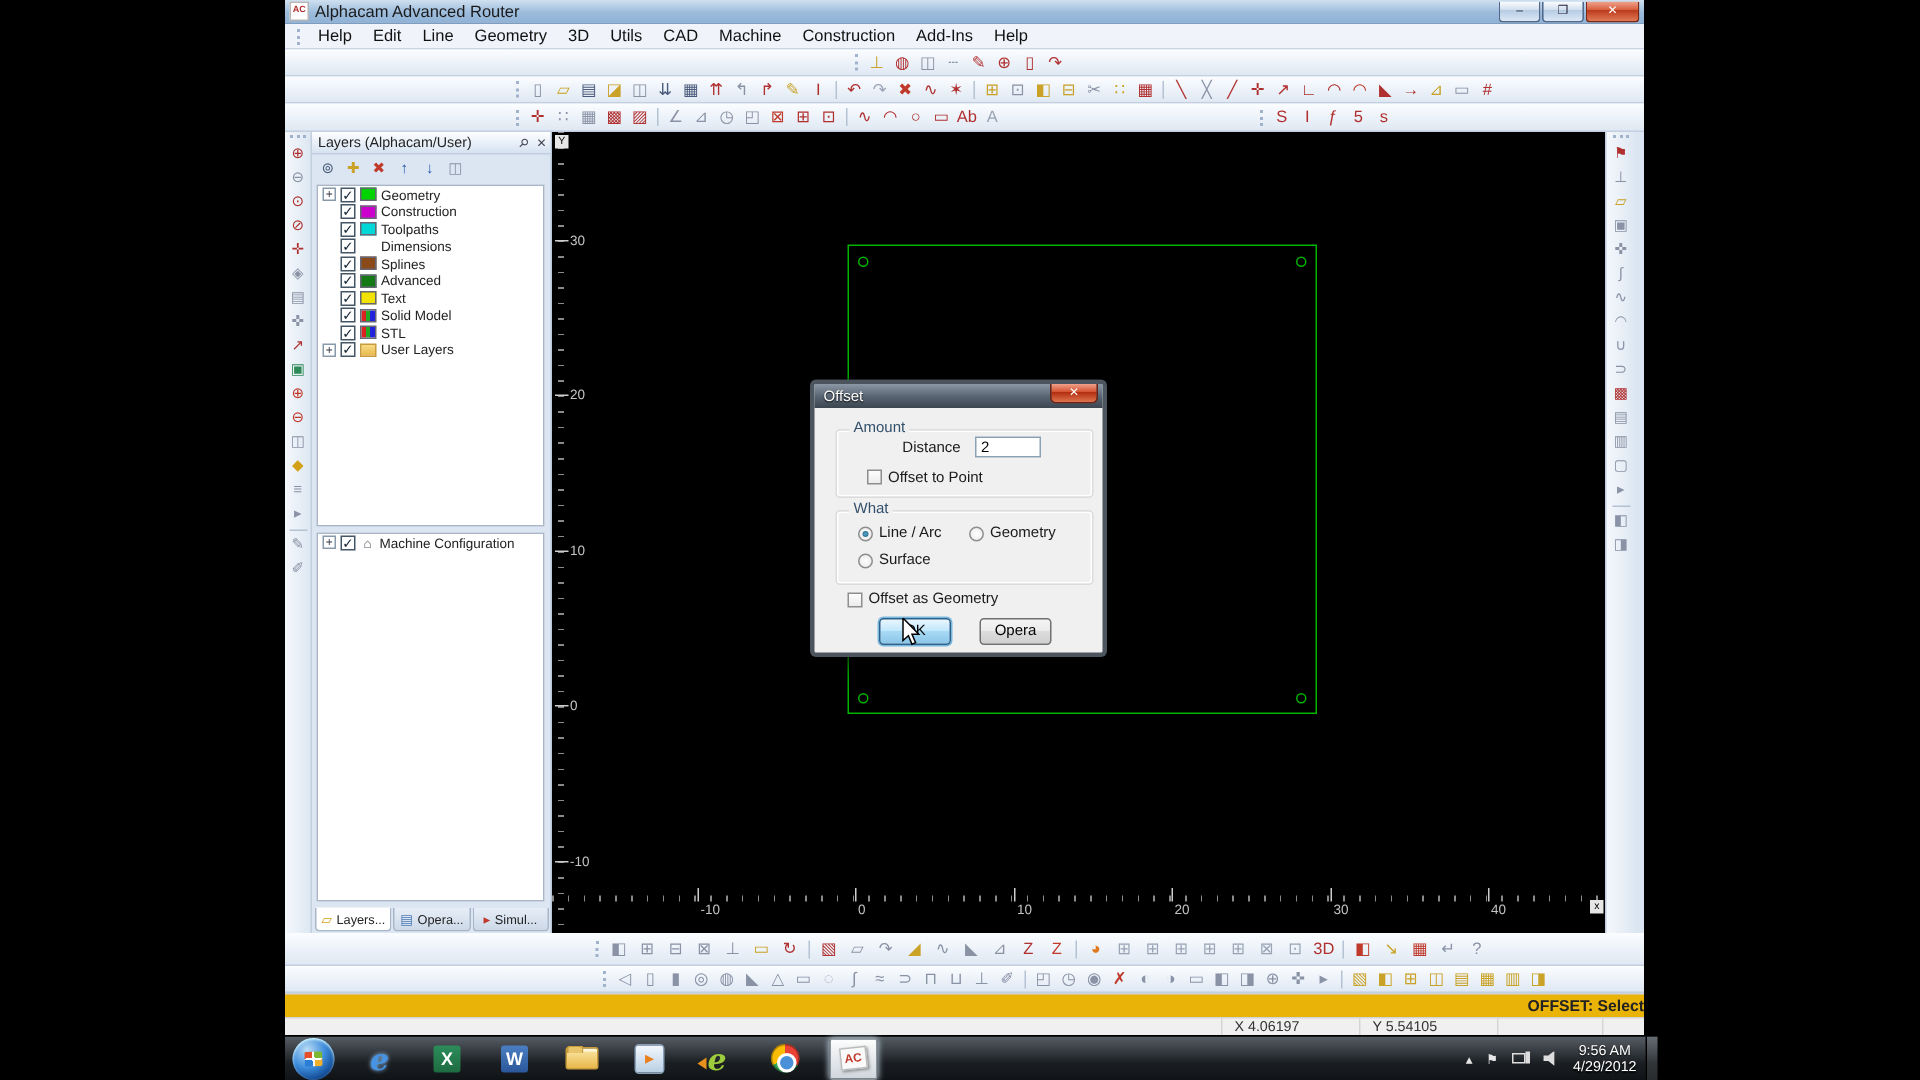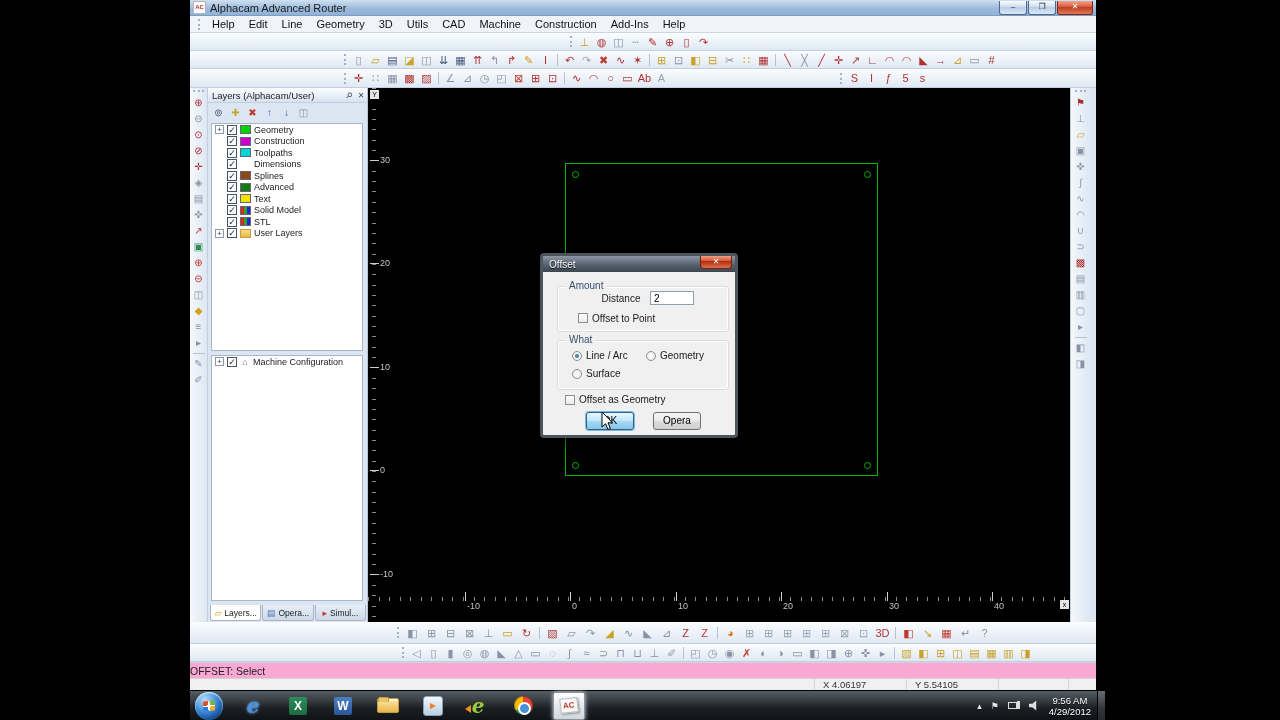--- a/index.html
+++ b/index.html
@@ -97,22 +97,22 @@
   .xtick{position:absolute;top:504px;width:1px;height:9px;background:#cdcdcd;}
   .xticklabel{position:absolute;top:513px;font-size:9px;color:#c4c4c4;}
   .axisbox{position:absolute;width:9px;height:9px;background:#e6e6e6;color:#000;font-size:7px;
     line-height:9px;text-align:center;}
   #geo-rect{position:absolute;left:197px;top:75px;width:313px;height:313px;
     border:1px solid #00b400;box-sizing:border-box;}
   .corner-dot{position:absolute;width:7px;height:7px;border:1px solid #00b400;border-radius:50%;
     box-sizing:border-box;}
 
   
-  #promptbar{position:absolute;left:0;top:662px;width:100%;height:16px;background:#f9a8d4;
-    border-top:1px solid #cdd6e0;text-align:left;font-size:10.5px;color:#222;line-height:16px;}
+  #promptbar{position:absolute;left:0;top:662px;width:100%;height:16px;background:#eab308;
+    border-top:1px solid #cdd6e0;text-align:right;font-size:10.5px;color:#222;line-height:16px;font-weight:bold;}
   #statusbar{position:absolute;left:0;top:678px;width:100%;height:12px;background:#f0f0f0;
     border-top:1px solid #d4d4d4;display:flex;font-size:9.5px;color:#333;line-height:11px;
     box-sizing:border-box;}
   .scell{border-left:1px solid #d5d5d5;padding:0 8px;box-sizing:border-box;}
   #scell-x{margin-left:auto;width:92px;}
   #scell-y{width:92px;}
   .scell.pad70{width:70px;} .scell.pad28{width:28px;}
 
   
   #dialog{position:absolute;left:540px;top:253px;width:198px;height:185px;z-index:60;

